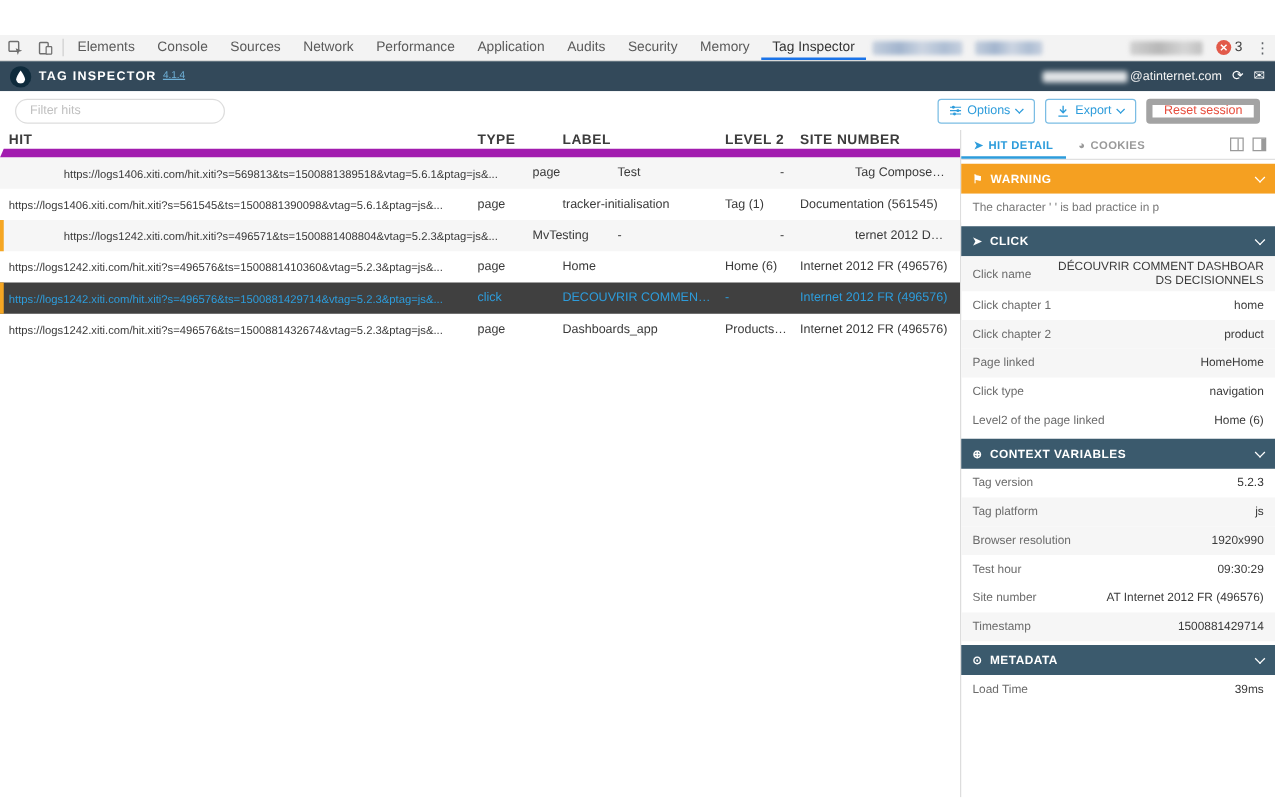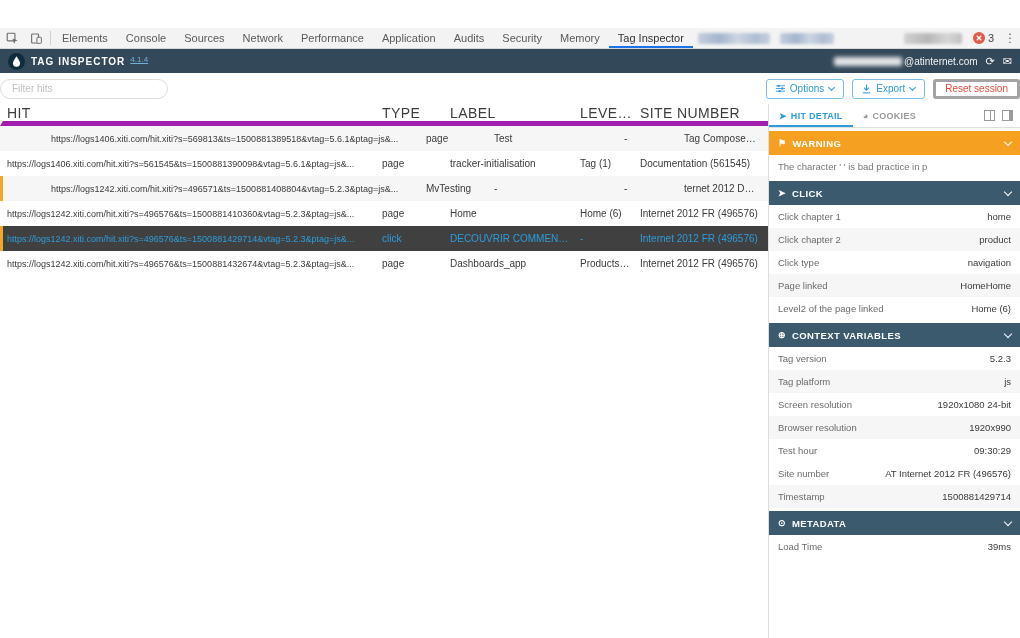--- a/index.html
+++ b/index.html
@@ -29,42 +29,42 @@
   .logo { width:17px; height:17px; border-radius:50%; background:#0f2b3c; display:flex; align-items:center; justify-content:center; margin-right:6px; }
   .app-title { font-size:10px; font-weight:bold; letter-spacing:1px; }
   .app-version { font-size:8px; color:#6fb1d8; margin-left:5px; margin-top:-4px;text-decoration:underline; }
   .hdr-spacer { flex:1; }
   .hdr-redacted { width:68px; height:9px; background:rgba(255,255,255,.85); filter:blur(2px); border-radius:2px; margin-right:2px; }
   .account { font-size:10px; color:#f2f2f2; }
   .hdr-ic { font-size:11px; color:#fff; margin-left:8px; cursor:pointer; line-height:1; }
 
   
   .toolbar { position:absolute; top:73px; left:0; right:0; height:31px; background:#fff;
-    display:flex; align-items:center; padding:0 0; }
+    display:flex; align-items:center; padding:0 12px; }
   .filter-input { width:168px; height:20px; border:1px solid #ddd; border-radius:11px;
     padding:0 11px; font-size:10px; color:#444; outline:none; font-family:"Liberation Sans",sans-serif; }
   .filter-input::placeholder { color:#c0c0c0; }
   .tb-spacer { flex:1; }
   .btn { height:20px; border-radius:3px; background:#fff; display:flex; align-items:center; gap:5px;
     padding:0 9px; font-size:10px; margin-left:8px; cursor:pointer; }
   .btn.blue { border:1px solid #7bbde4; color:#2d9cdb; }
-  .btn.red { border:3px solid #a3a3a3; color:#e74c3c; }
+  .btn.red { border:5px solid #a3a3a3; color:#e74c3c; }
   .chev-b { width:5px; height:5px; border-right:1.3px solid currentColor; border-bottom:1.3px solid currentColor;
     transform:rotate(45deg); margin-top:-3px; }
 
   
   .content { position:absolute; top:104px; left:0; right:0; bottom:0; display:flex; }
   .main { flex:1; min-width:0; }
   .panel { width:252px; border-left:1px solid #ddd; background:#fff; }
 
   
   .thead, .trow { display:grid; grid-template-columns:375px 68px 130px 60px 1fr;
     align-items:center; padding-right:6px; border-left:3px solid transparent; }
-  .thead { height:22px; font-size:14px; font-weight:normal; color:#3c3c3c; letter-spacing:.4px;
-    border-bottom:5px solid #a21caf; }
+  .thead { height:22px; font-size:11px; font-weight:bold; color:#3c3c3c; letter-spacing:.4px;
+    border-bottom:7px solid #a21caf; }
   .trow { height:25px; font-size:10px; color:#3a3a3a; cursor:pointer; }
   .trow.alt { background:#f6f6f6;padding-left:44px; }
   .trow.flag { border-left-color:#f5a623; }
   .trow.sel { color:#2d9cdb; background:#404040; }
   .td, .th { padding:0 4px; white-space:nowrap; overflow:hidden; text-overflow:ellipsis; }
   .td.hit { font-size:9px; }
   .r { text-align:left; }
 
   
   .ptabs { height:24px; display:flex; align-items:center; border-bottom:1px solid #e0e0e0;
@@ -259,35 +259,39 @@
         </div>
         <div class="warn-msg">The character ' ' is bad practice in p</div>
       </div>
 
       <div>
         <div class="sec-head">
           <span class="sic">➤</span>
           <span>CLICK</span>
           <span class="chev-w"></span>
         </div>
+        <div class="prow alt">
+          <div class="plabel">Click name</div>
+          <div class="pvalue">DÉCOUVRIR COMMENT DASHBOARDS DECISIONNELS</div>
+        </div>
         <div class="prow">
           <div class="plabel">Click chapter 1</div>
           <div class="pvalue">home</div>
         </div>
         <div class="prow alt">
           <div class="plabel">Click chapter 2</div>
           <div class="pvalue">product</div>
         </div>
+        <div class="prow alt">
+          <div class="plabel">Page linked</div>
+          <div class="pvalue">HomeHome</div>
+        </div>
         <div class="prow">
           <div class="plabel">Click type</div>
           <div class="pvalue">navigation</div>
-        </div>
-        <div class="prow alt">
-          <div class="plabel">Page linked</div>
-          <div class="pvalue">HomeHome</div>
         </div>
         <div class="prow">
           <div class="plabel">Level2 of the page linked</div>
           <div class="pvalue">Home (6)</div>
         </div>
       </div>
 
       <div>
         <div class="sec-head">
           <span class="sic">⊕</span>
@@ -295,24 +299,20 @@
           <span class="chev-w"></span>
         </div>
         <div class="prow">
           <div class="plabel">Tag version</div>
           <div class="pvalue">5.2.3</div>
         </div>
         <div class="prow alt">
           <div class="plabel">Tag platform</div>
           <div class="pvalue">js</div>
         </div>
-        <div class="prow">
-          <div class="plabel">Screen resolution</div>
-          <div class="pvalue">1920x1080 24-bit</div>
-        </div>
         <div class="prow alt">
           <div class="plabel">Browser resolution</div>
           <div class="pvalue">1920x990</div>
         </div>
         <div class="prow">
           <div class="plabel">Test hour</div>
           <div class="pvalue">09:30:29</div>
         </div>
         <div class="prow">
           <div class="plabel">Site number</div>

